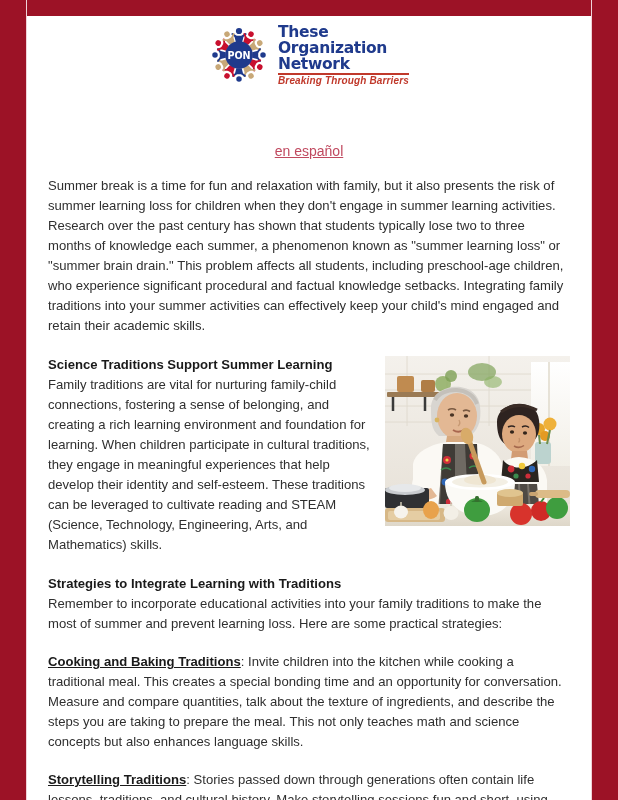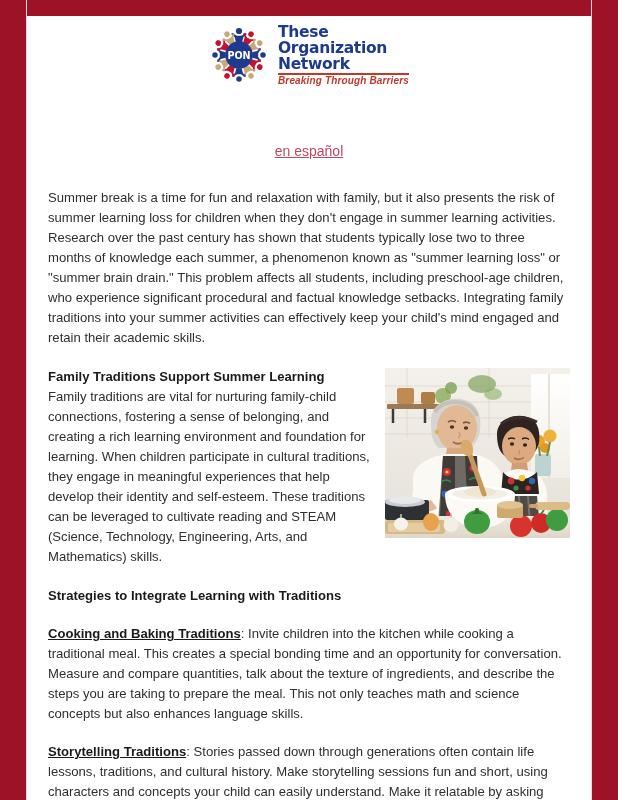--- a/index.html
+++ b/index.html
@@ -115,21 +115,21 @@
   }
 
   
   .body-text {
     font-size: 13.1px;
     line-height: 1.53;
     color: #2f2f2f;
     text-align: left;
   }
 
-  p.para { margin-top: 29px; }
+  p.para { margin-top: 17px; }
 
   h2.section-head {
     font-size: 13.1px;
     font-weight: bold;
     color: #1a1a1a;
     line-height: 1.45;
   }
 
   
   .photo {
@@ -410,26 +410,27 @@
             <ellipse cx="172" cy="152" rx="11" ry="11" fill="#3f9d3f"></ellipse>
 
             <rect x="150" y="134" width="35" height="8" rx="4" fill="#dcbb87"></rect>
             <rect x="144" y="136" width="9" height="4" rx="2" fill="#c9a471"></rect>
 
             <rect x="112" y="136" width="26" height="14" rx="2" fill="#cfa96f"></rect>
             <ellipse cx="125" cy="137" rx="13" ry="4" fill="#e0c48f"></ellipse>
           </svg>
         </div>
 
-        <h2 class="section-head">Family Traditions Support Summer Learning</h2>
+        <h2 class="section-head">Science Traditions Support Summer Learning</h2>
         <p>Family traditions are vital for nurturing family-child connections, fostering a sense of belonging, and creating a rich learning environment and foundation for learning. When children participate in cultural traditions, they engage in meaningful experiences that help develop their identity and self-esteem. These traditions can be leveraged to cultivate reading and STEAM (Science, Technology, Engineering, Arts, and Mathematics) skills.</p>
       </div>
 
       <div class="section-block">
         <h2 class="section-head">Strategies to Integrate Learning with Traditions</h2>
+        <p>Remember to incorporate educational activities into your family traditions to make the most of summer and prevent learning loss. Here are some practical strategies:</p>
       </div>
 
       <p class="strategy-block"><span class="lead-term">Cooking and Baking Traditions</span><span>: Invite children into the kitchen while cooking a traditional meal. This creates a special bonding time and an opportunity for conversation. Measure and compare quantities, talk about the texture of ingredients, and describe the steps you are taking to prepare the meal. This not only teaches math and science concepts but also enhances language skills.</span></p>
 
       <p class="strategy-block"><span class="lead-term">Storytelling Traditions</span><span>: Stories passed down through generations often contain life lessons, traditions, and cultural history. Make storytelling sessions fun and short, using characters and concepts your child can easily understand. Make it relatable by asking questions to check for understanding, such as, “Why do you think this happened?” This activity enhances comprehension and critical thinking skills.</span></p>
 
     </div>
   </div>
 </div>
 

